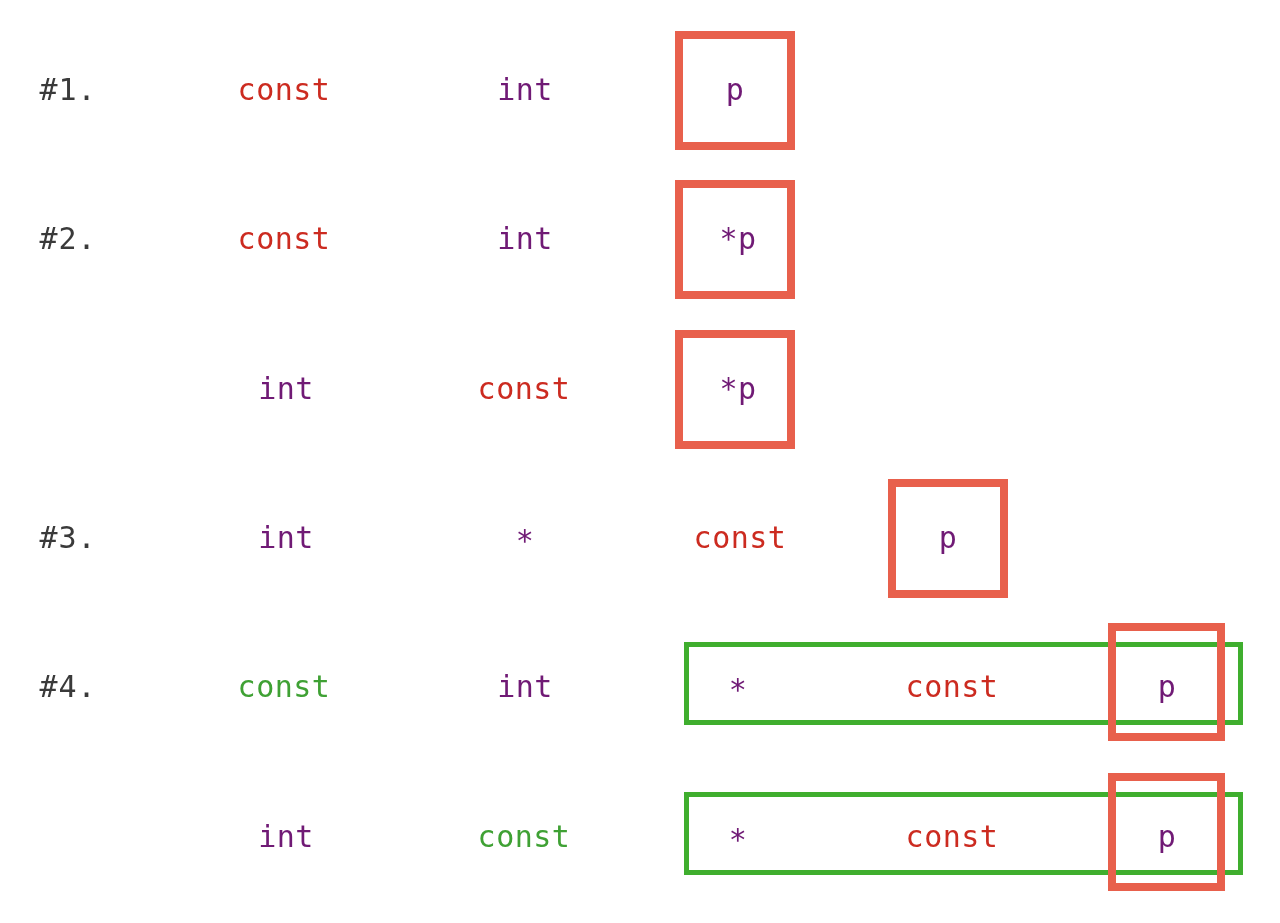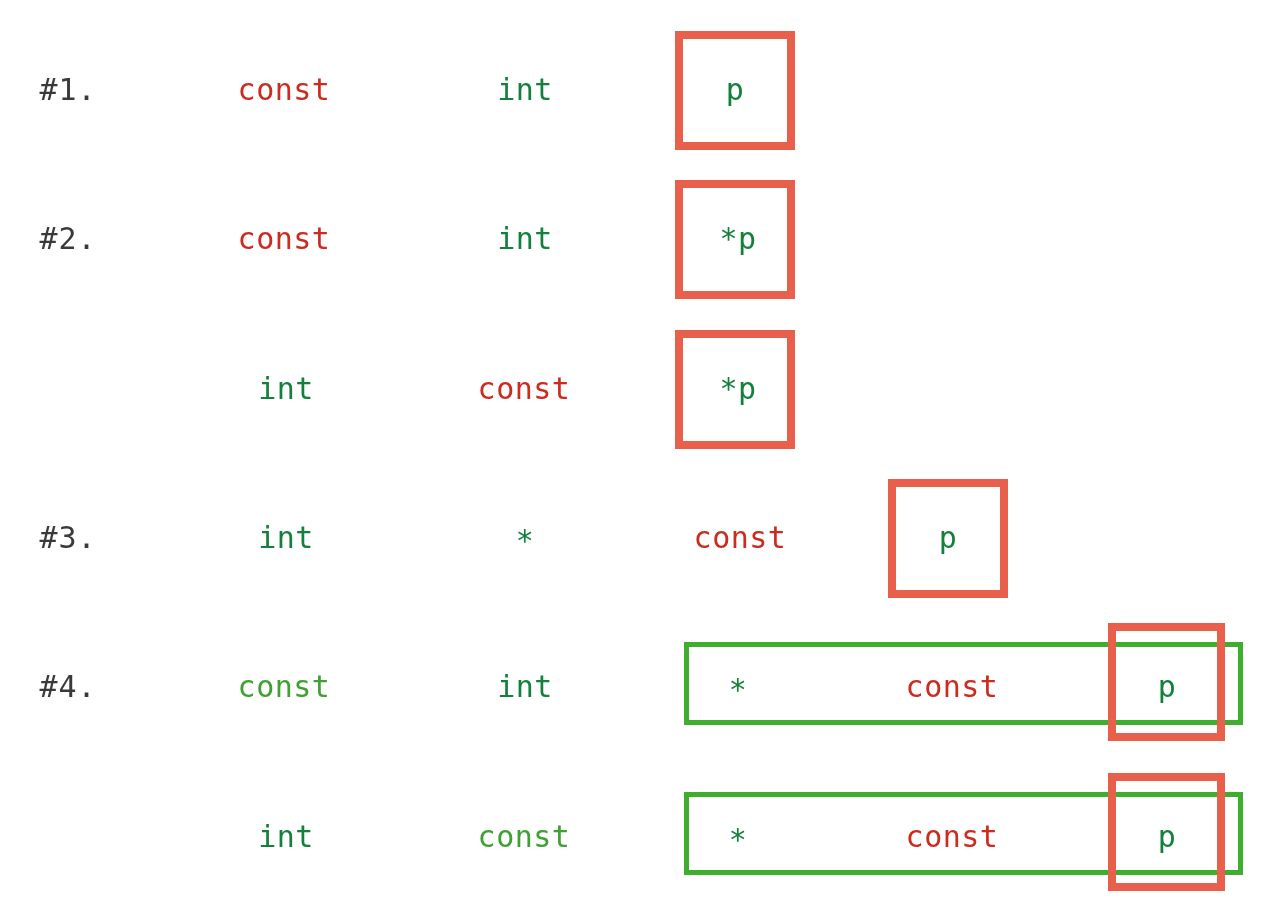--- a/index.html
+++ b/index.html
@@ -28,21 +28,21 @@
     transform: translate(-50%, -50%);
     font-size: 30px;
     line-height: 1;
     white-space: pre;
     letter-spacing: 0.5px;
   }
   .cell.label {
     color: #3a3a3a;
     letter-spacing: 1px;
   }
-  .cell.black  { color: #15803d; }
+  .cell.black  { color: #701a75; }
   .cell.red    { color: #CC2B20; }
   .cell.green  { color: #3FA134; }
 
   
   .box {
     position: absolute;
     box-sizing: border-box;
     background: transparent;
   }
   .box.red {

